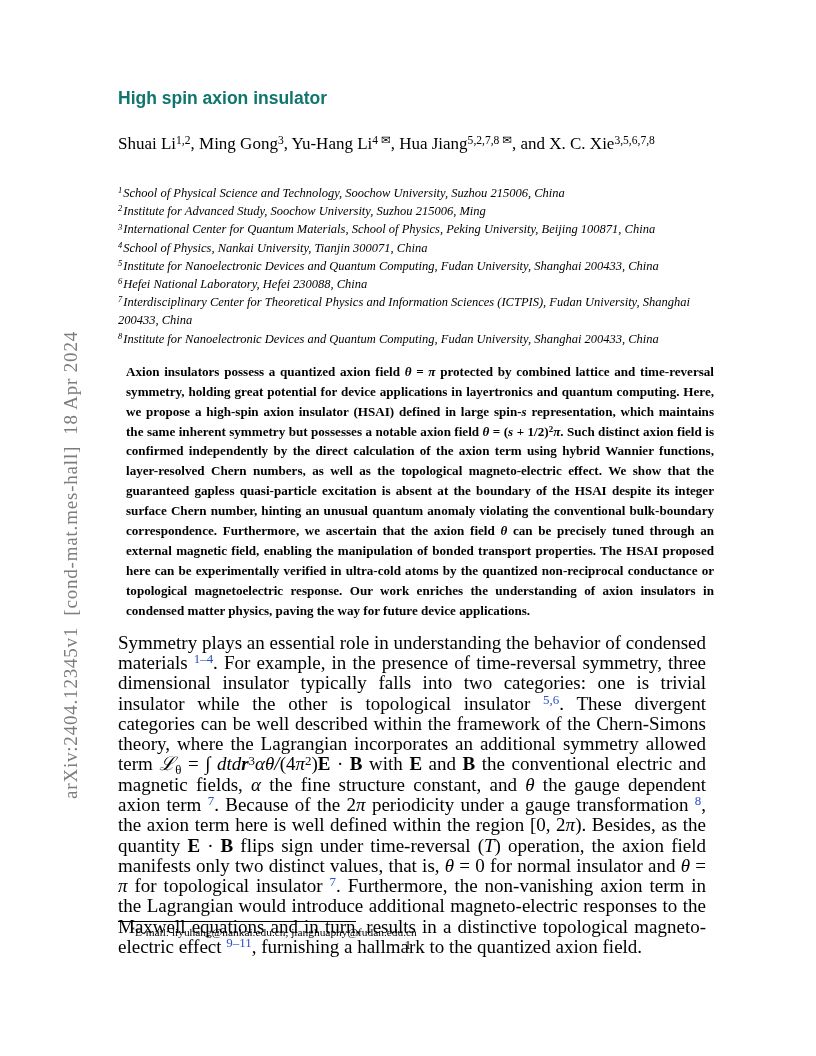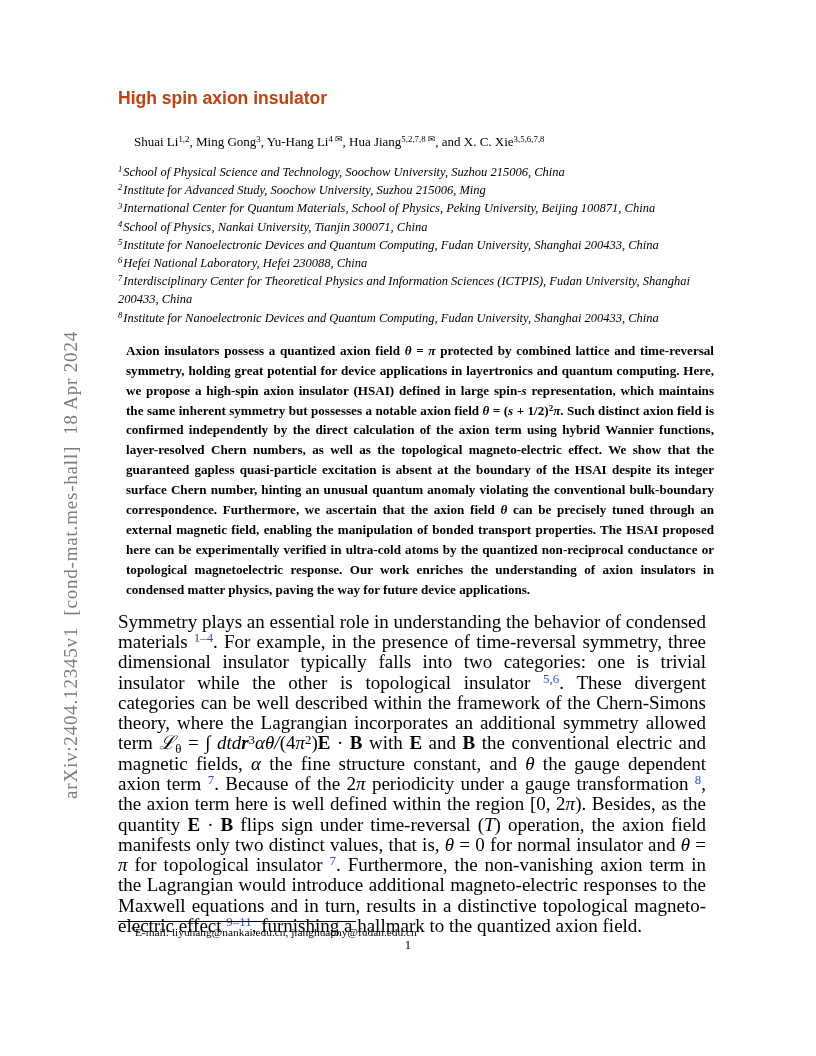--- a/index.html
+++ b/index.html
@@ -22,25 +22,25 @@
     position: absolute; left: 71px; top: 565px;
     transform: translate(-50%, -50%) rotate(-90deg);
     white-space: pre;
     font-size: 19px; letter-spacing: 0.8px;
     color: #7d7d7d;
   }
   .content { position: absolute; left: 118px; top: 0; width: 596px; }
   .title {
     margin: 88px 0 0 0;
     font-family: "Liberation Sans", "DejaVu Sans", sans-serif;
-    font-size: 17.5px; font-weight: 700; color: #c2410c;
+    font-size: 17.5px; font-weight: 700; color: #0f766e;
   }
-  .authors { margin: 25px 0 0 16px; font-size: 13px; }
+  .authors { margin: 25px 0 0 0; font-size: 17px; }
   .authors sup { font-weight: normal; }
-  .affils { margin-top: 13px; font-size: 12.5px; font-style: italic; line-height: 18.2px; }
+  .affils { margin-top: 30px; font-size: 12.5px; font-style: italic; line-height: 18.2px; }
   .affil sup { margin-right: 1px; }
   .abstract {
     margin: 14px 0 0 8px;
     font-size: 13.1px; font-weight: 700;
     line-height: 19.9px; text-align: justify;
   }
   .bodytext {
     margin: 12px 8px 0 0;
     font-size: 19px; line-height: 20.3px; text-align: justify;
   }

